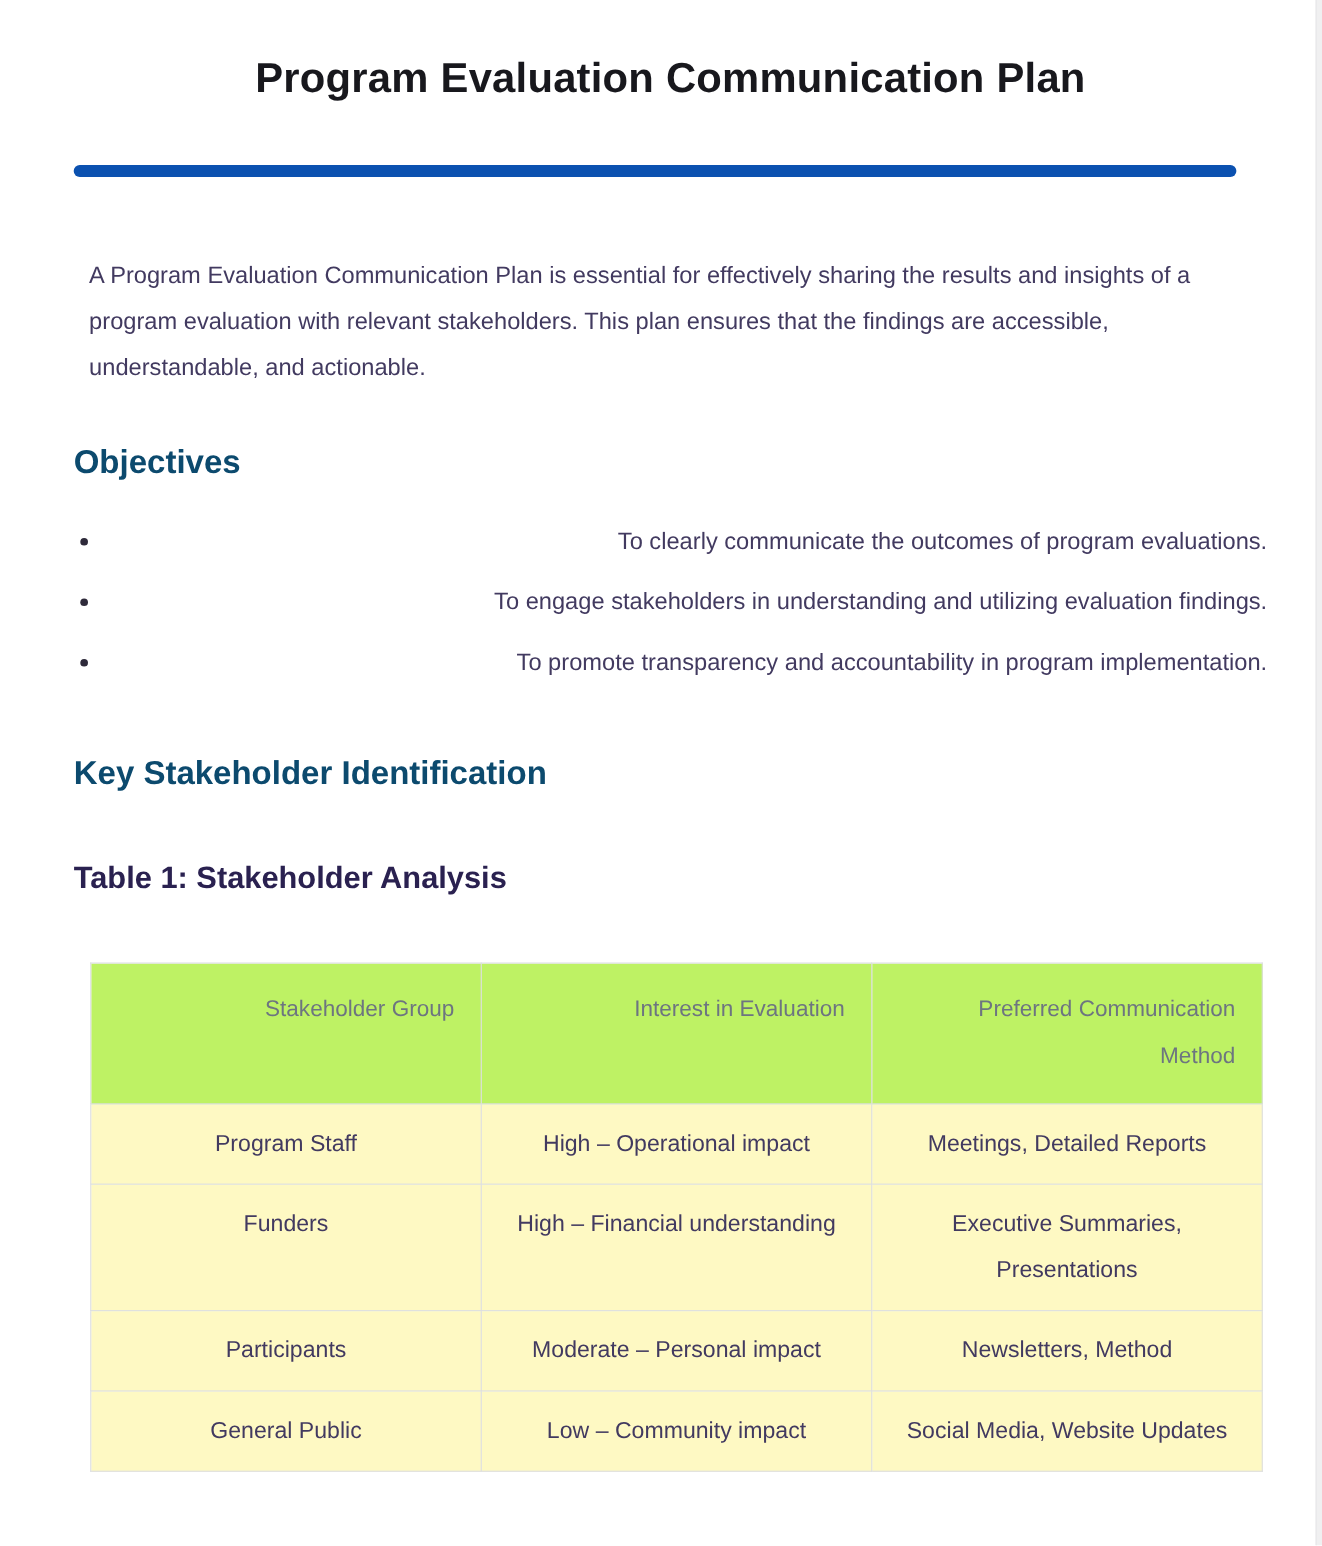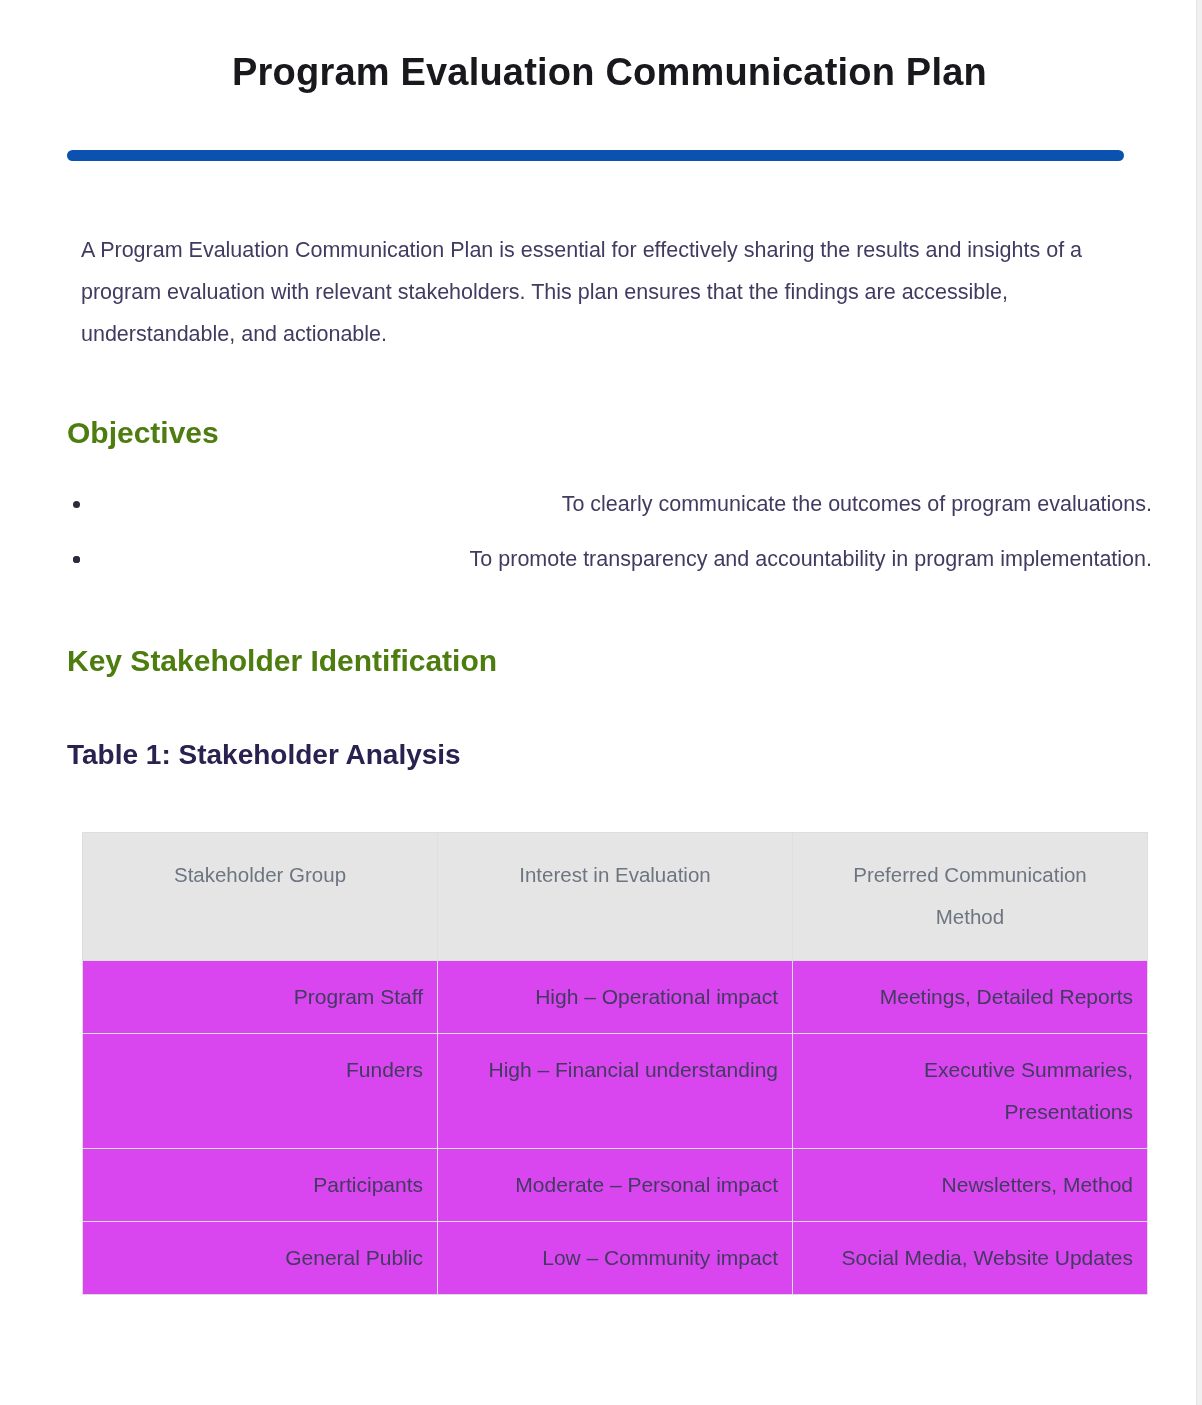--- a/index.html
+++ b/index.html
@@ -19,22 +19,22 @@
   }
   .title-rule {
     margin-top:55px; height:11px; width:1057px;
     background:#0b51b0; border-radius:6px;
   }
   .intro {
     margin:68px 0 0 14px; max-width:1010px;
     font-size:21.5px; line-height:42px; color:#423a60;
   }
   h2.section-heading {
-    margin:60px 0 0 0;
-    font-size:30px; line-height:36px; font-weight:700; color:#4d7c0f;
+    margin:48px 0 0 0;
+    font-size:30px; line-height:36px; font-weight:700; color:#0c4a6e;
   }
   h2.section-heading.spaced { margin-top:63px; }
   h3.table-title {
     margin:61px 0 0 0;
     font-size:28px; line-height:29px; font-weight:700; color:#2a2150;
   }
 
   ul.objectives { list-style:none; margin:32px 0 0 0; padding:0;text-align:right; }
   ul.objectives li {
     position:relative; padding-left:26px; margin-bottom:13px;
@@ -46,30 +46,30 @@
   }
 
   table.stakeholder-table {
     margin:63px 0 0 15px; width:1066px;
     border-collapse:collapse; table-layout:fixed;
   }
   .stakeholder-table th, .stakeholder-table td {
     border:1px solid #dcdee2; box-sizing:border-box;
   }
   .stakeholder-table th {
-    background:#e5e5e5; color:#6d7580; font-weight:400;
+    background:#bef264; color:#6d7580; font-weight:400;
     font-size:20.5px; line-height:42px;
-    text-align:center; vertical-align:top;
+    text-align:right; vertical-align:top;
     padding:21px 24px;
   }
   .stakeholder-table thead tr { height:128px; }
   .stakeholder-table td {
-    padding:15px 14px; vertical-align:top; text-align:right;
+    padding:15px 14px; vertical-align:top; text-align:center;
     font-size:21px; line-height:42px; color:#423a60;
-    background:#d946ef;
+    background:#fef9c3;
   }
 
   .scroll-track {
     position:absolute; top:0; right:0; width:5px; height:100%;
     background:#f0f0f1; border-left:1px solid #e6e6e8;
   }
 </style>
 </head>
 <body>
 
@@ -83,20 +83,21 @@
 
   <h2 class="section-heading">Objectives</h2>
 
   <ul class="objectives">
     <li>
       <span class="dot"></span>
       <span>To clearly communicate the outcomes of program evaluations.</span>
     </li>
     <li>
       <span class="dot"></span>
+      <span>To engage stakeholders in understanding and utilizing evaluation findings.</span>
     </li>
     <li>
       <span class="dot"></span>
       <span>To promote transparency and accountability in program implementation.</span>
     </li>
   </ul>
 
   <h2 class="section-heading spaced">Key Stakeholder Identification</h2>
 
   <h3 class="table-title">Table 1: Stakeholder Analysis</h3>

